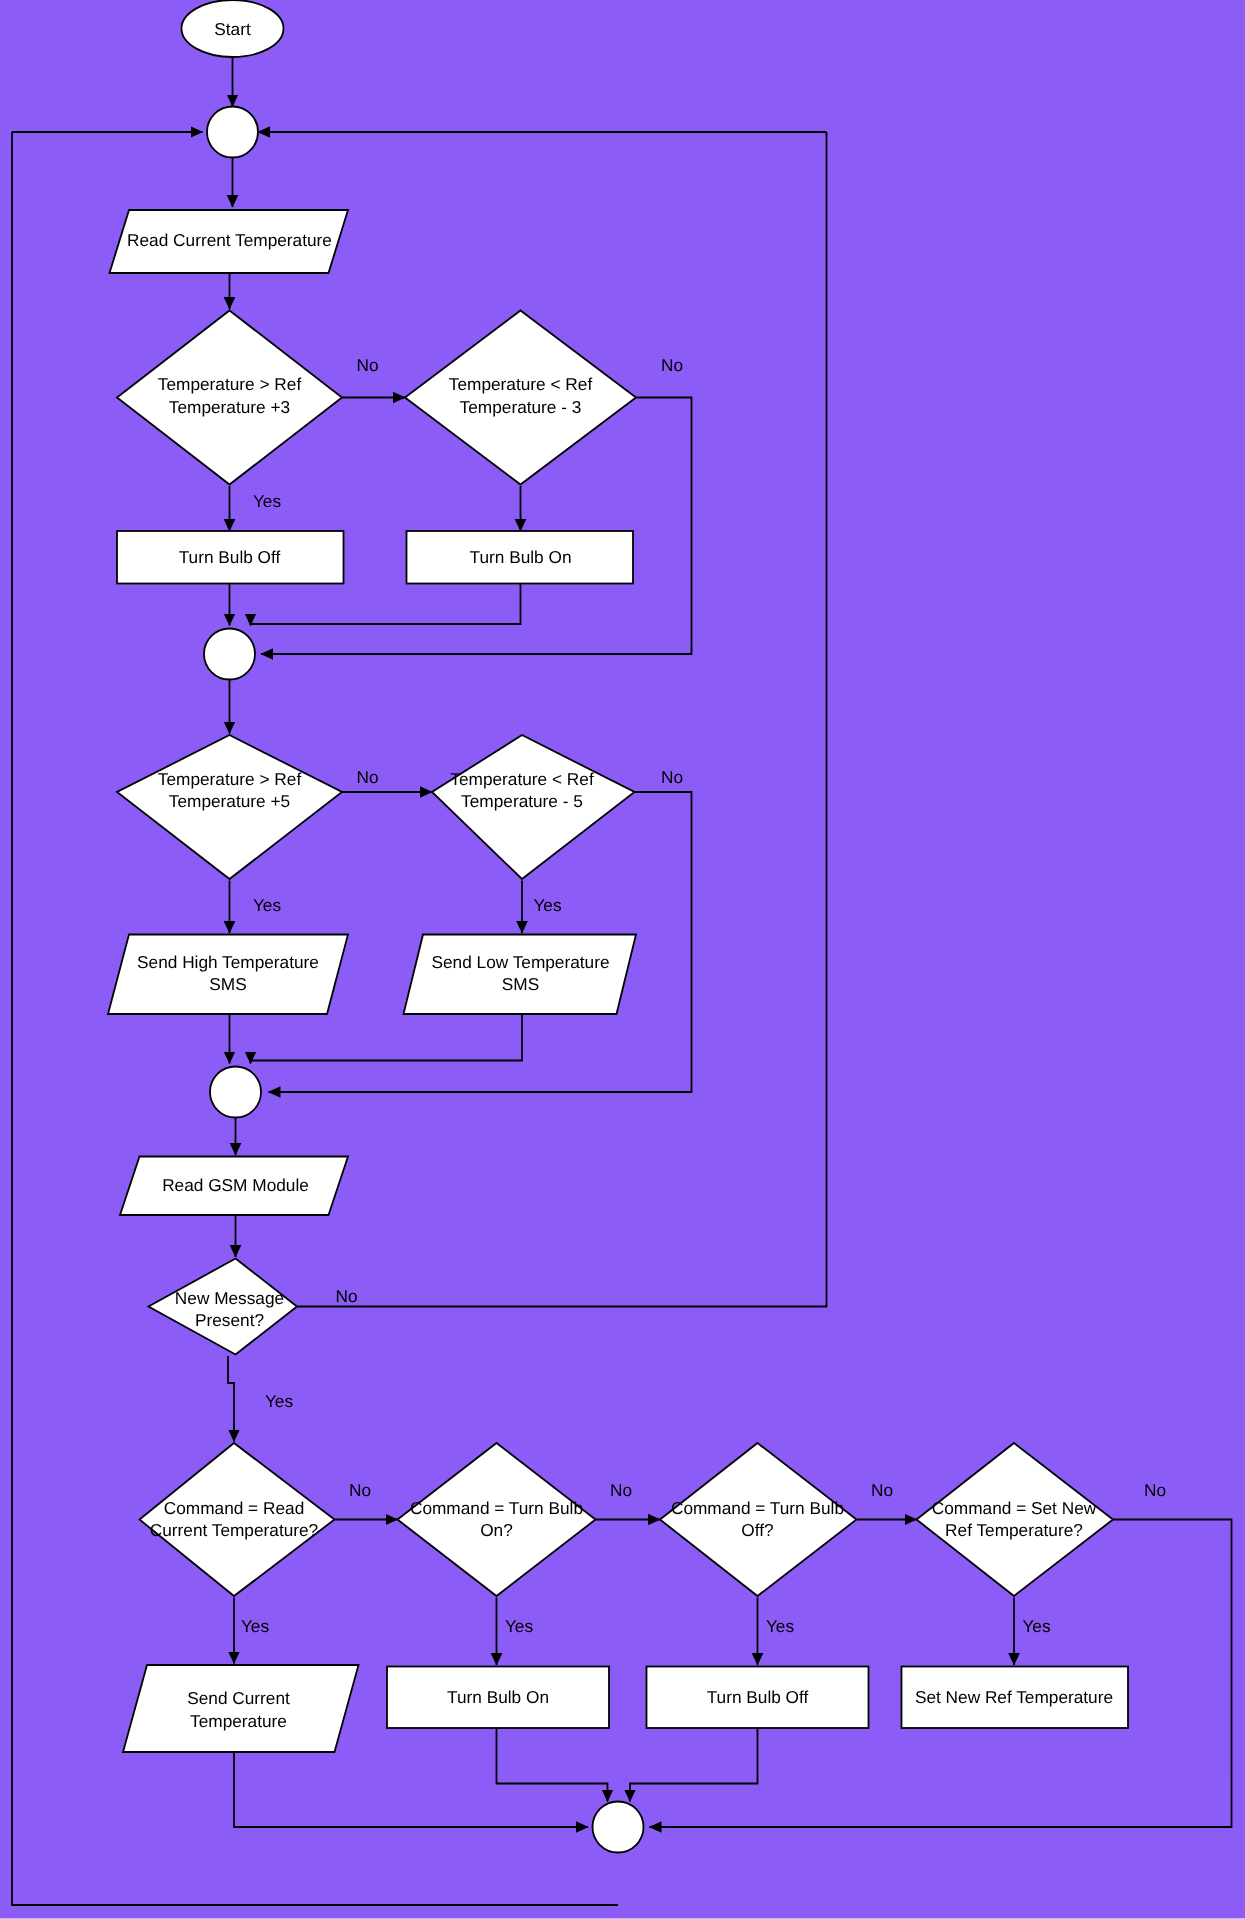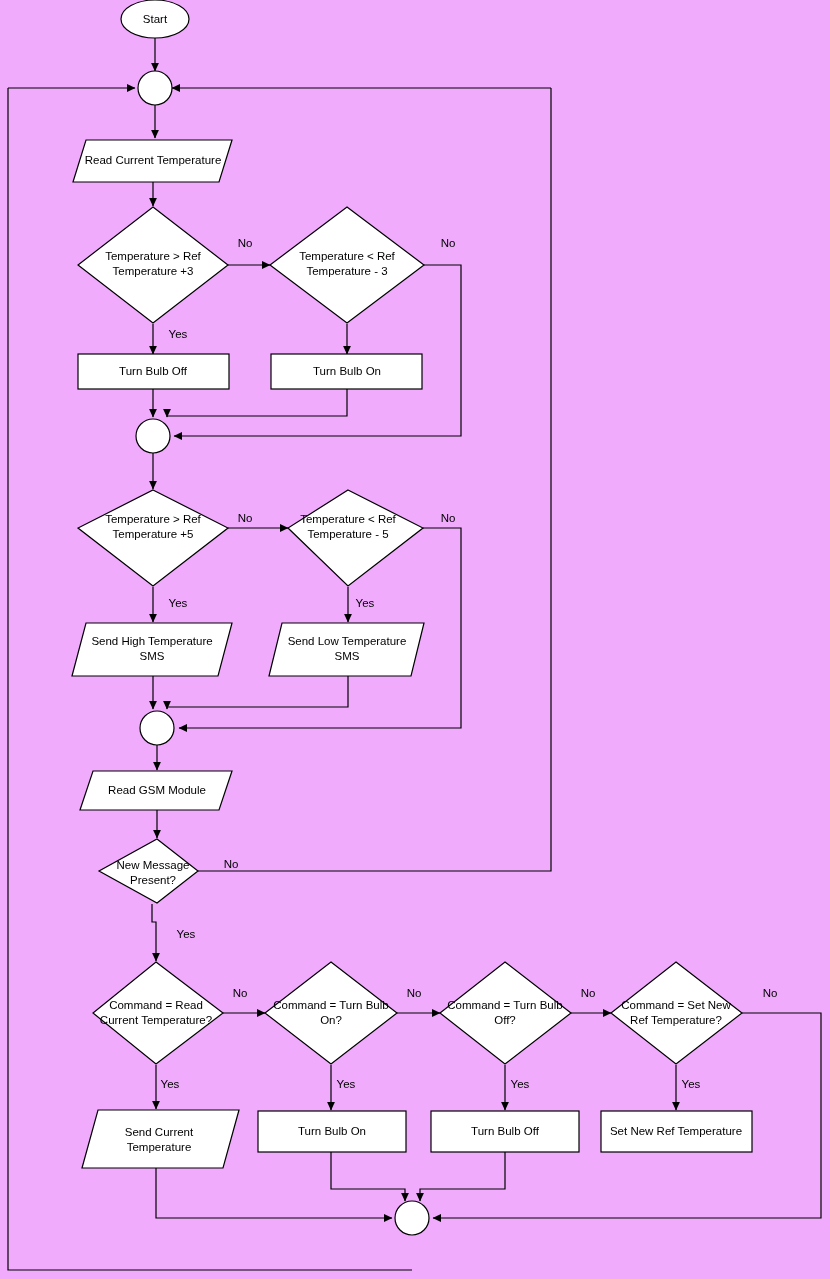--- a/index.html
+++ b/index.html
@@ -8,21 +8,21 @@
     padding: 0;
     background: #ffffff;
   }
   body {
     font-family: "Liberation Sans", sans-serif;
   }
   #diagram-root {
     position: relative;
     width: 830px;
     height: 1279px;
-    background: #f0abfc;
+    background: #8b5cf6;
     overflow: hidden;
   }
   svg#flow-svg {
     position: absolute;
     top: 0;
     left: 0;
     width: 830px;
     height: 1279px;
     display: block;
   }

